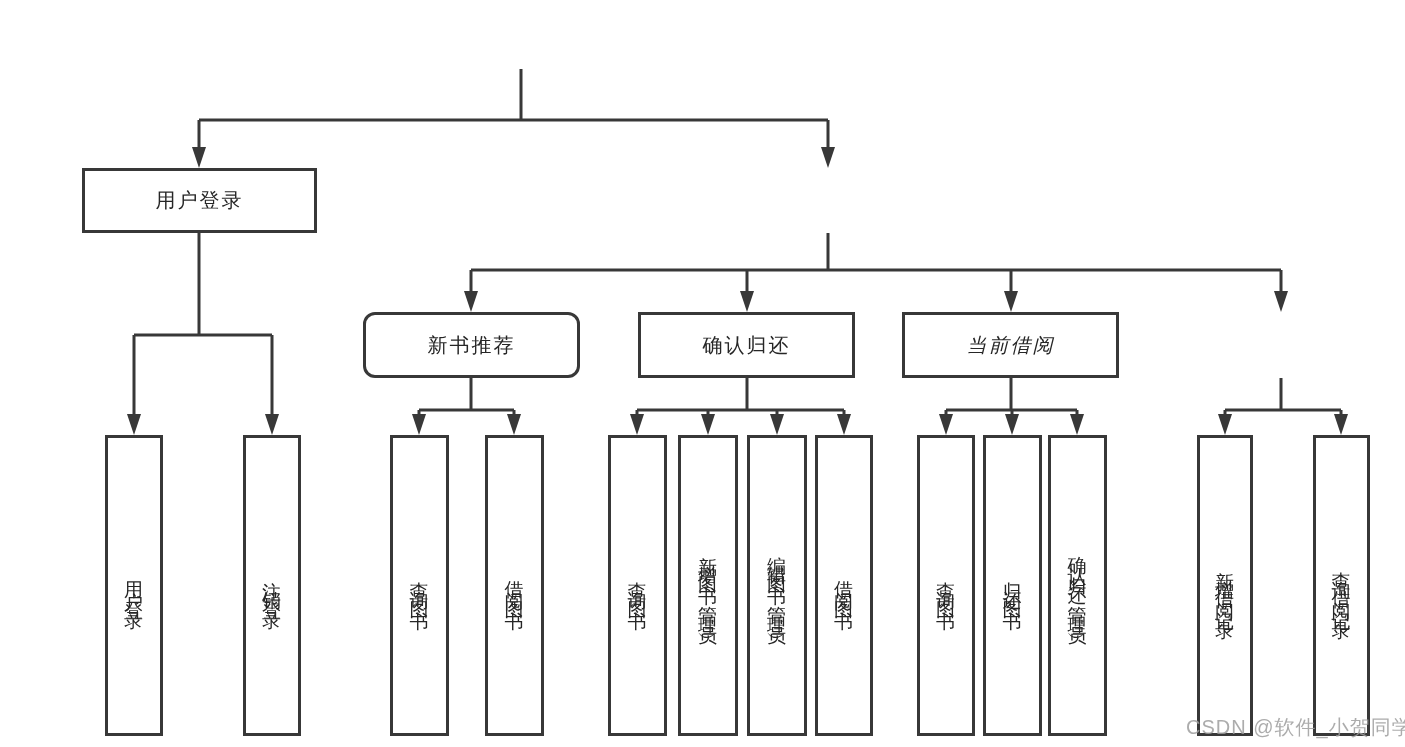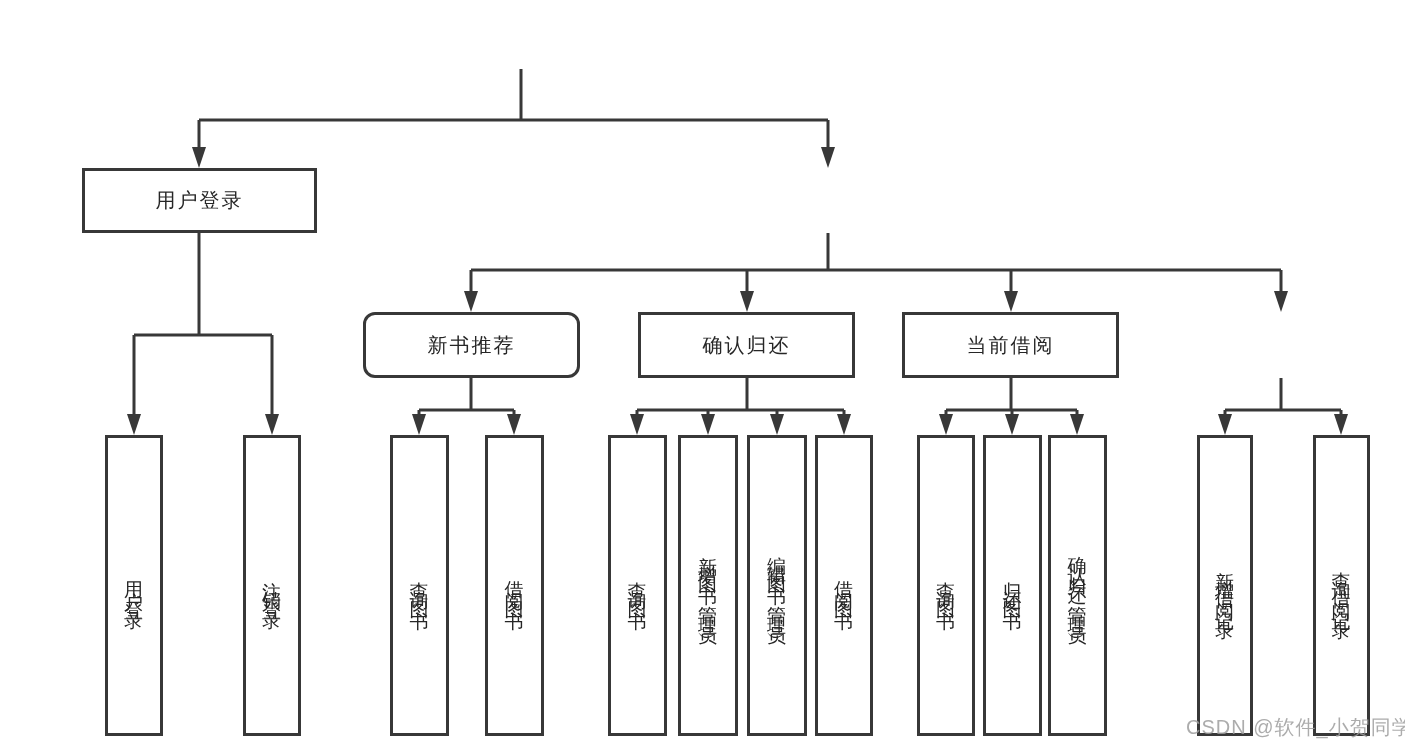--- a/index.html
+++ b/index.html
@@ -100,21 +100,21 @@
     <path d="M1281,378 V410 M1225,410 H1341 M1225,410 V418 M1341,410 V418" stroke="#383838" stroke-width="3" fill="none"></path>
     <polygon points="1218,414 1232,414 1225,435" fill="#383838"></polygon>
     <polygon points="1334,414 1348,414 1341,435" fill="#383838"></polygon>
   </svg>
 
 
   <div class="node h-label" style="left:82px; top:168px; width:235px; height:65px;">用户登录</div>
 
   <div class="node h-label" style="left:363px; top:312px; width:217px; height:66px;border-radius:12px;">新书推荐</div>
   <div class="node h-label" style="left:638px; top:312px; width:217px; height:66px;">确认归还</div>
-  <div class="node h-label" style="left:902px; top:312px; width:217px; height:66px;">当前借阅</div>
+  <div class="node h-label" style="left:902px; top:312px; width:217px; height:66px;font-style:italic;">当前借阅</div>
 
   <div class="node leaf" style="left:105px; width:58px;">
     <span>用户登录</span>
   </div>
   <div class="node leaf" style="left:243px; width:58px;">
     <span>注销登录</span>
   </div>
   <div class="node leaf" style="left:390px; width:59px;">
     <span>查询图书</span>
   </div>

